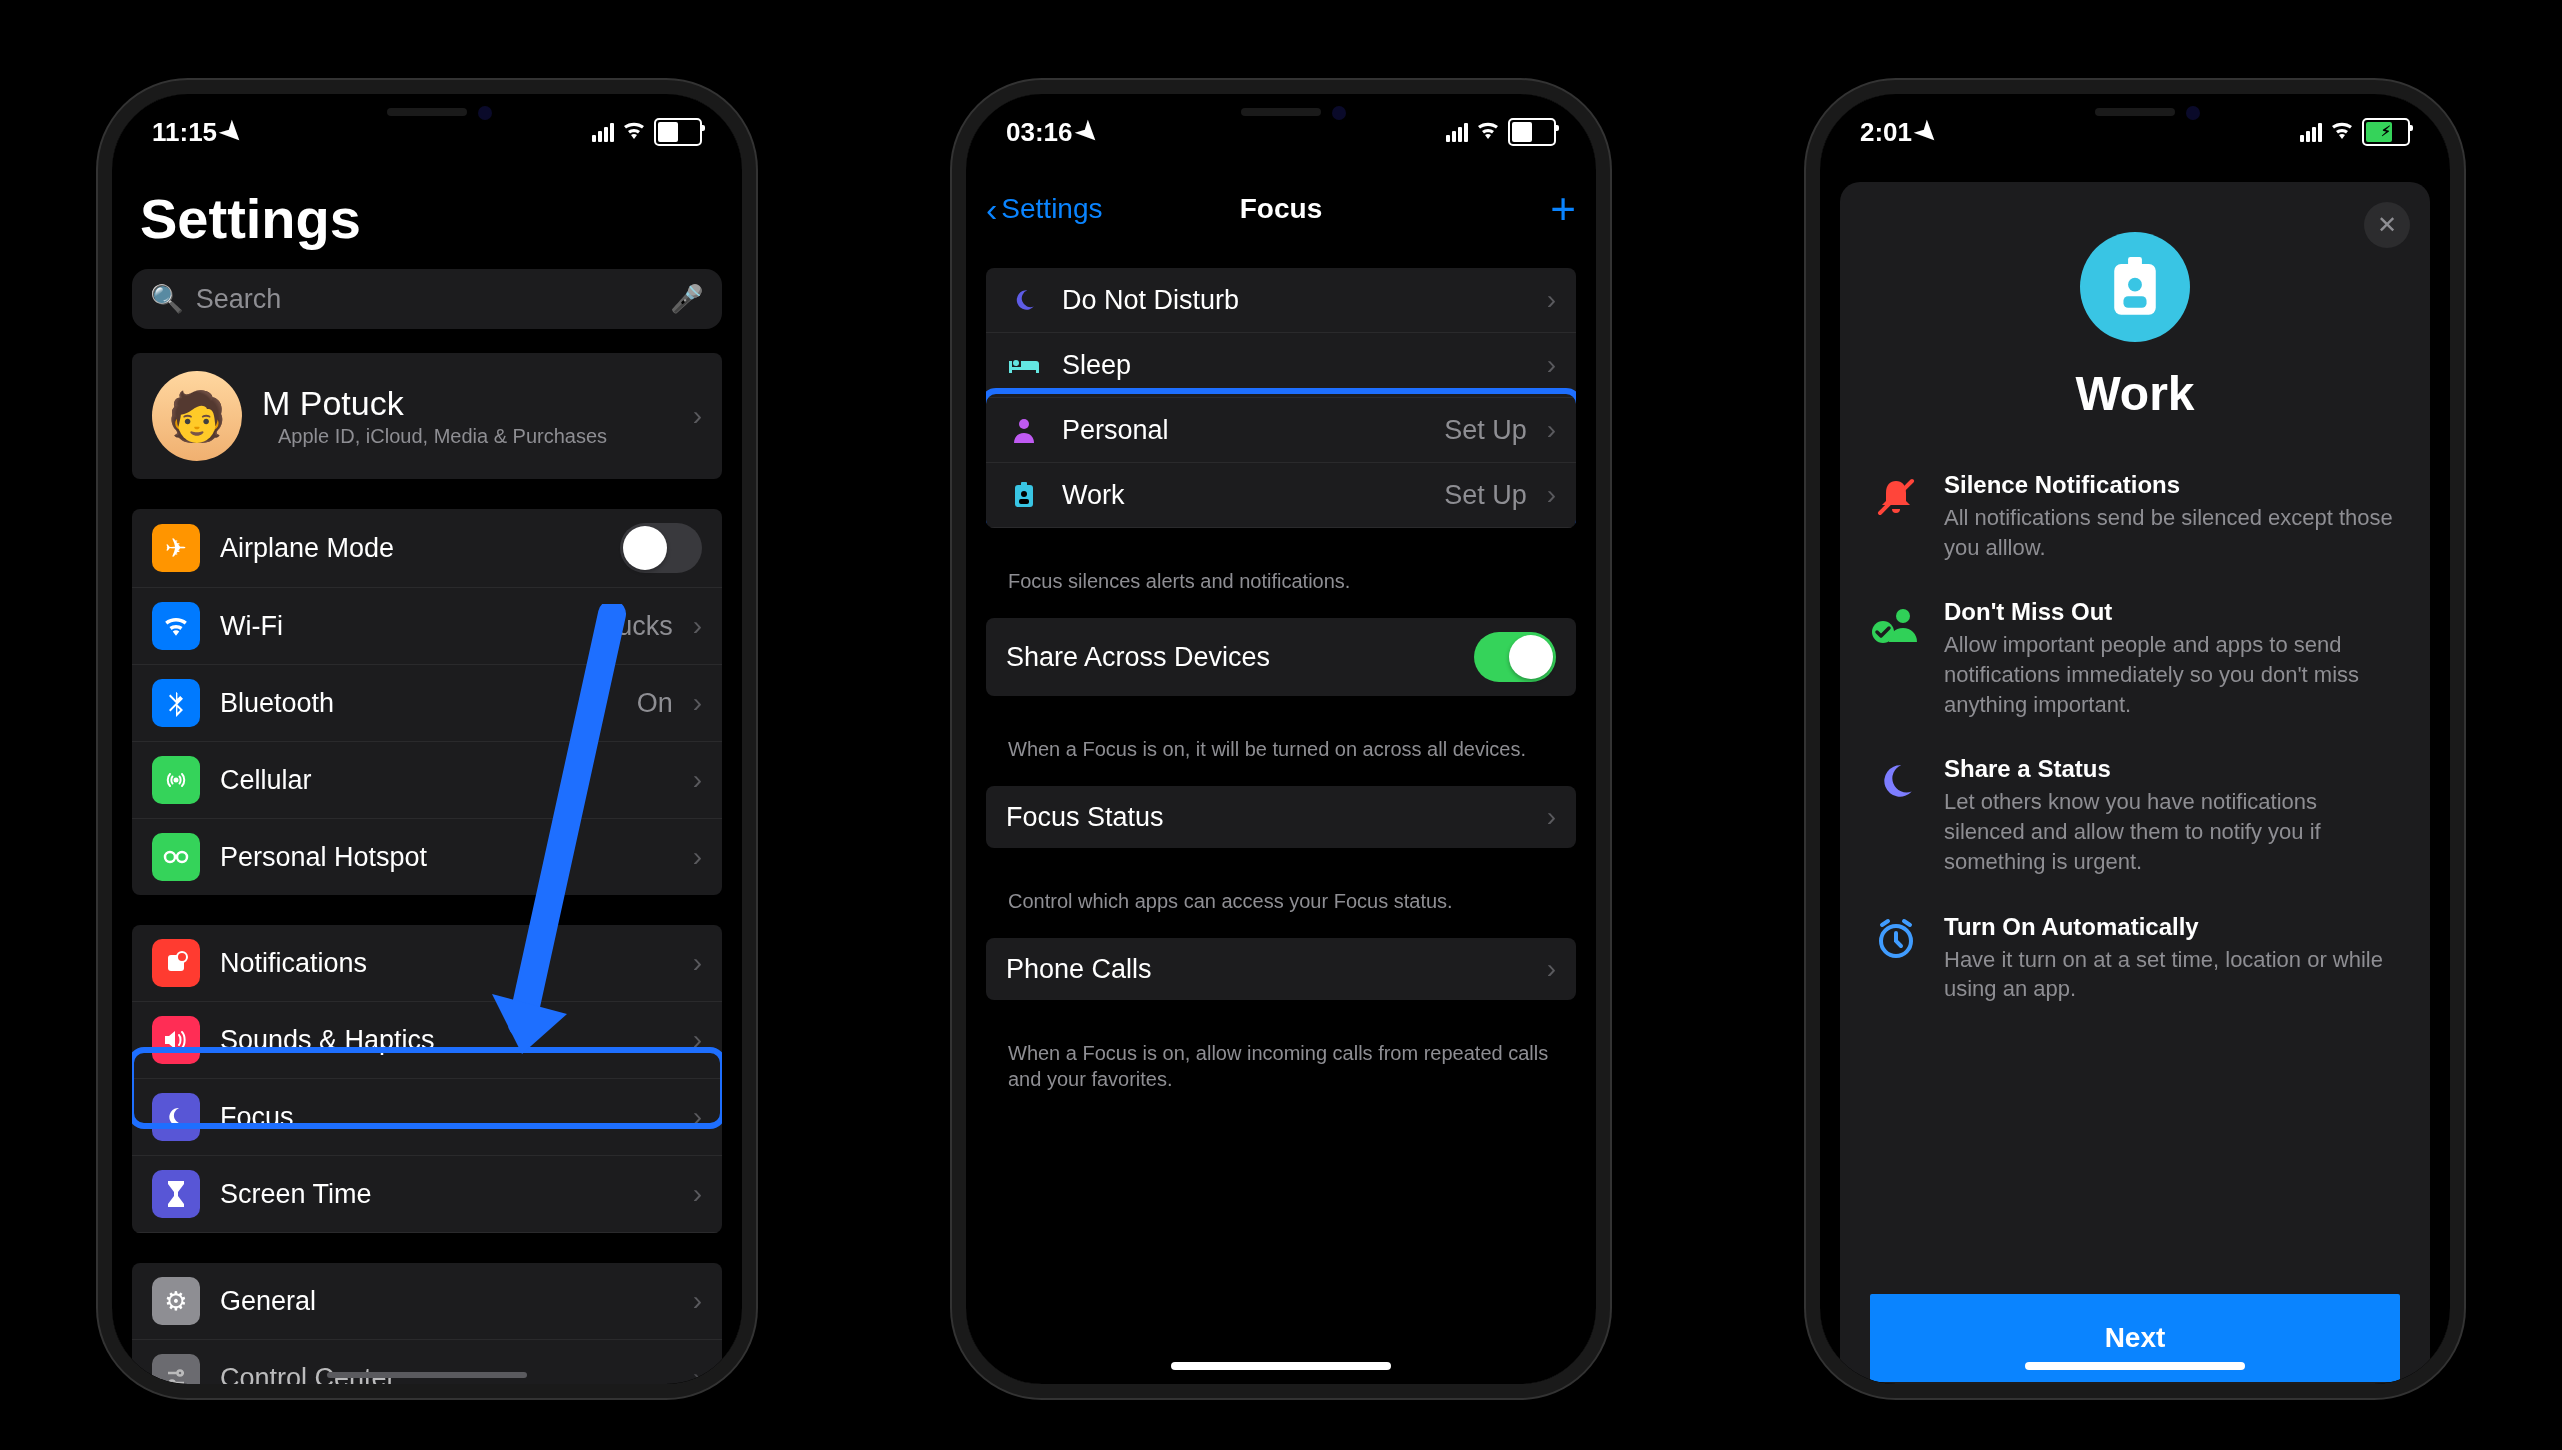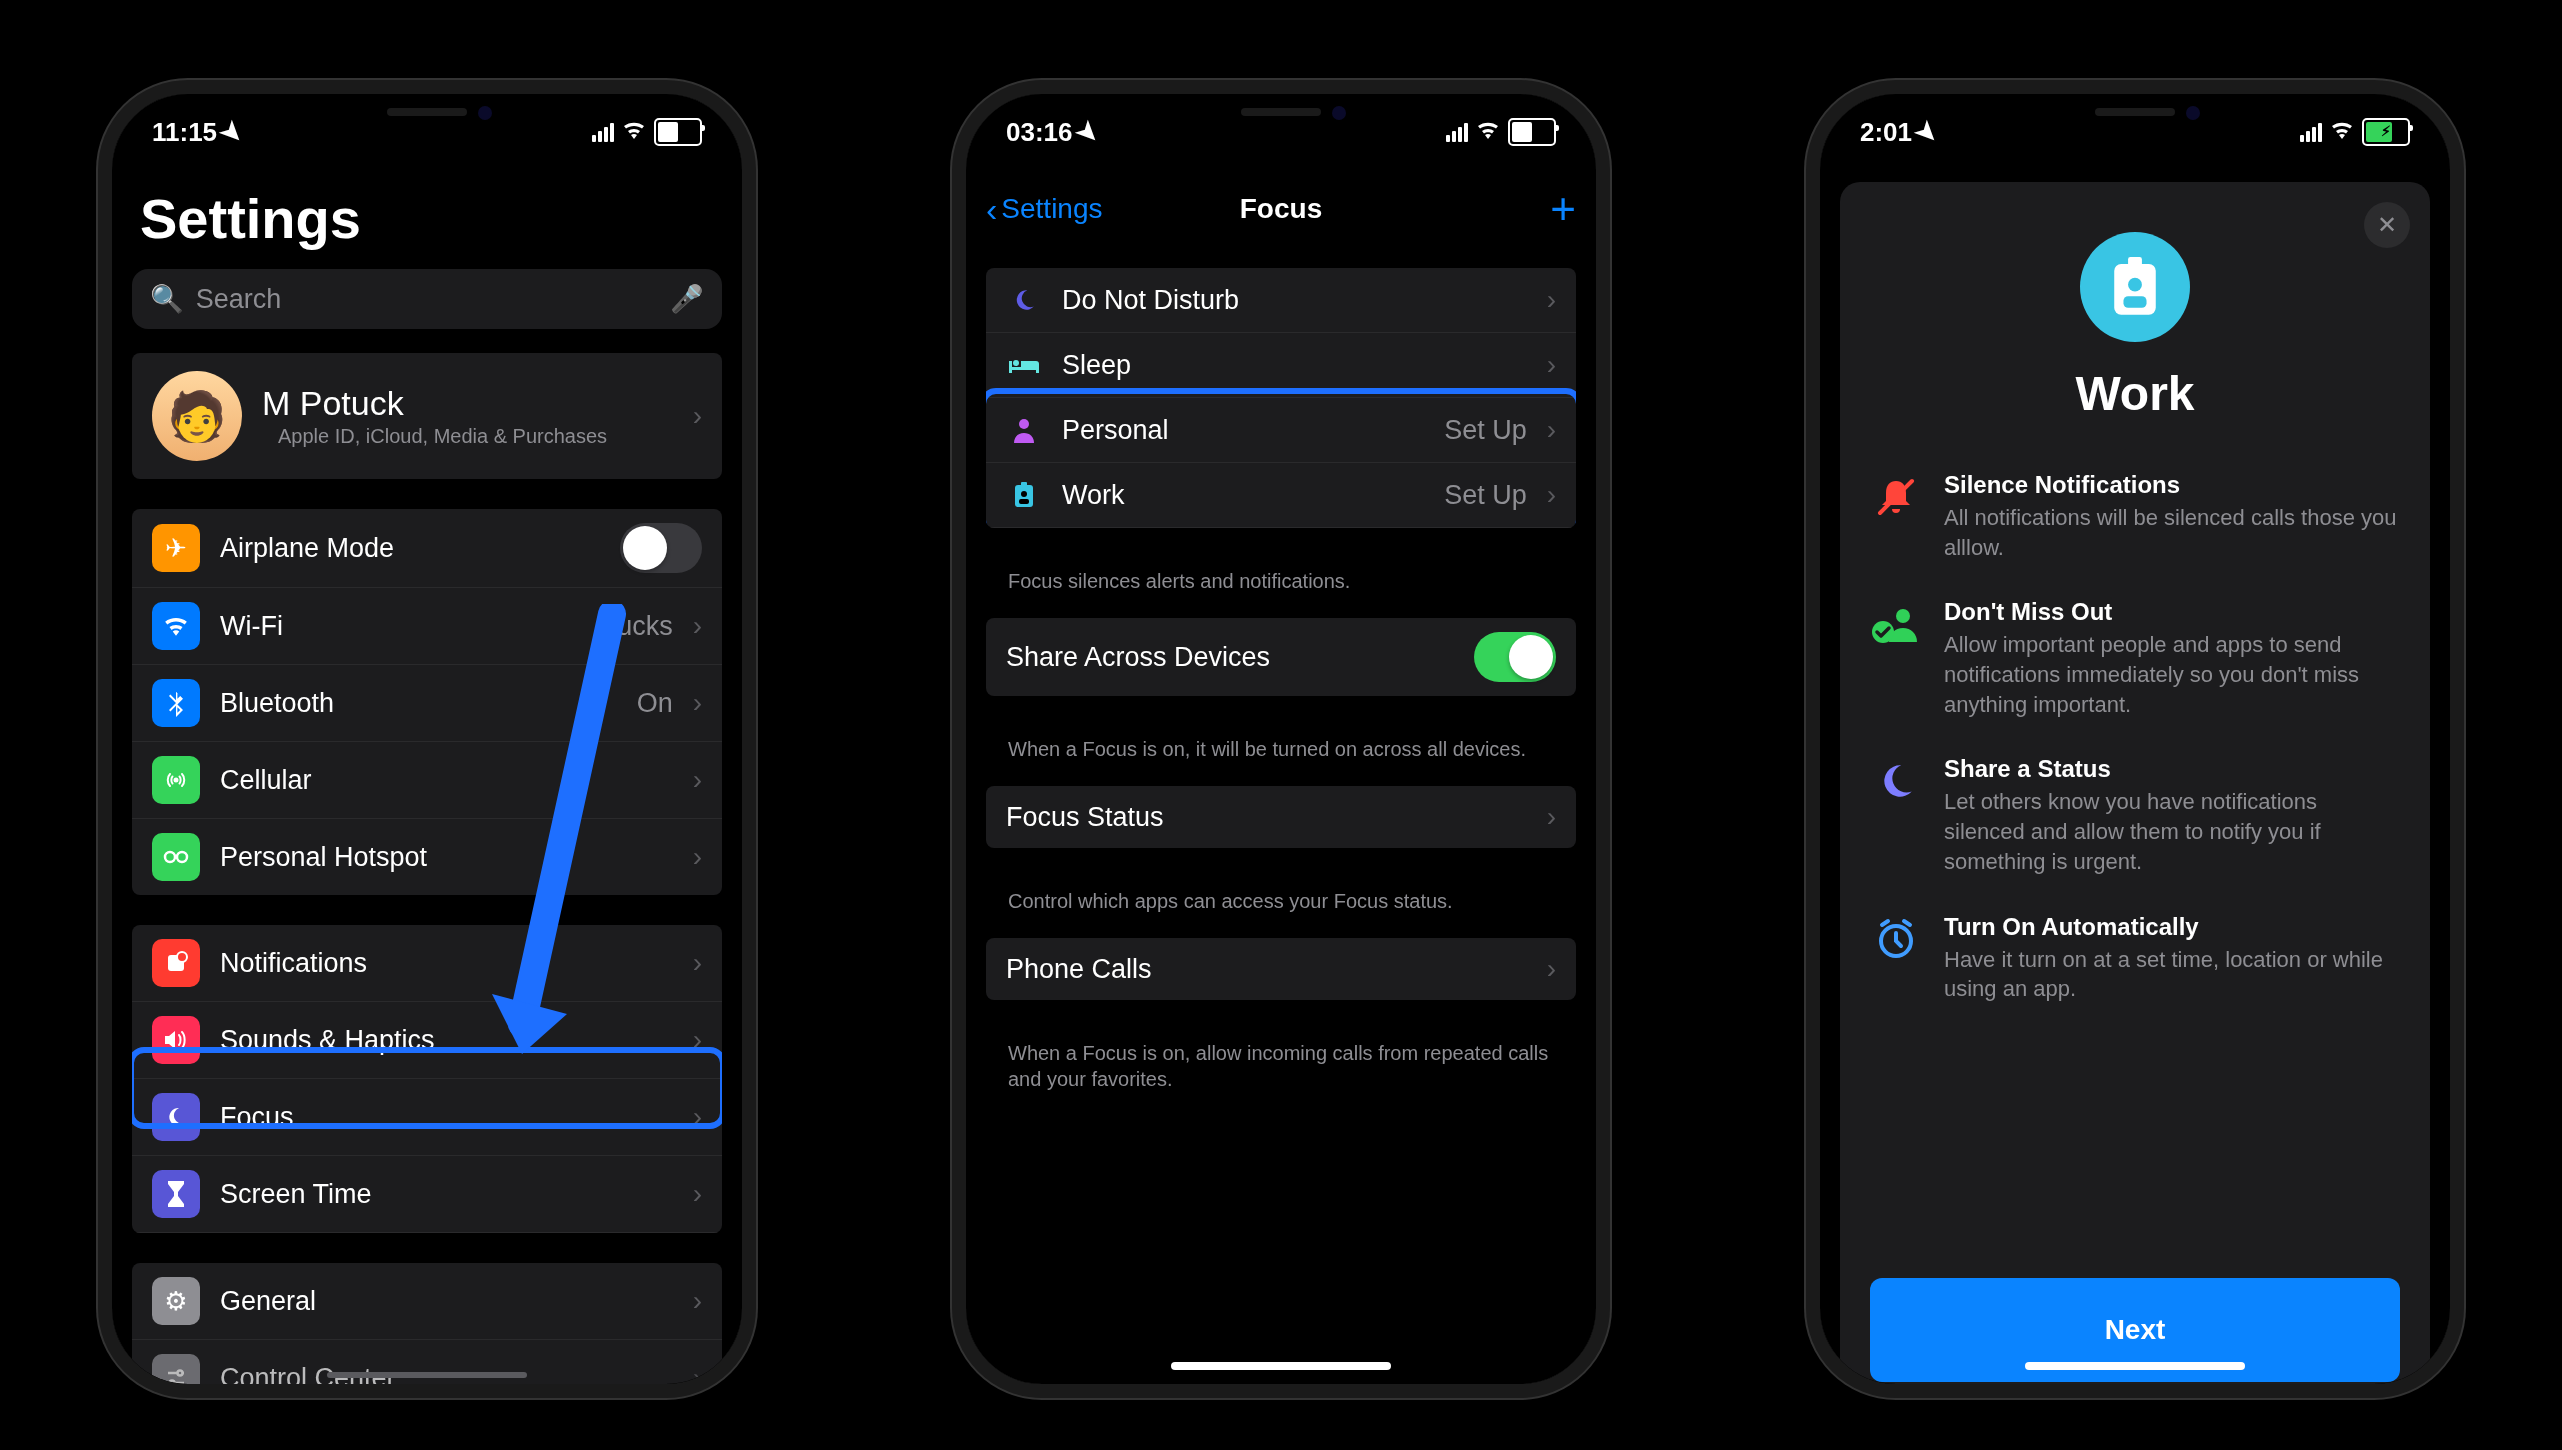--- a/index.html
+++ b/index.html
@@ -332,22 +332,22 @@
   justify-content: center;
   font-size: 42px;
 }
 .feature-text { flex: 1; }
 .feature-title { font-size: 24px; font-weight: 600; margin-bottom: 4px; }
 .feature-desc { font-size: 22px; color: #8e8e93; line-height: 1.35; }
 
 .next-btn {
   background: #0a84ff;
   color: #fff;
-  border-radius: 12px;
-  height: 104px;
+  border-radius: 2px;
+  height: 88px;
   display: flex;
   align-items: center;
   justify-content: center;
   font-size: 28px;
   font-weight: 600;
   margin-top: auto;
 }
 
 .scroll-hint {
   position: absolute;
@@ -700,21 +700,21 @@
 
       <div class="feature-row">
         <div class="feature-icon" style="color:#ff453a">
             <svg width="44" height="44" viewBox="0 0 44 44" fill="currentColor">
               <path d="M22 6c-6 0-10 4-10 12v8l-4 4h28l-4-4v-8c0-8-4-12-10-12zm-4 28a4 4 0 0 0 8 0h-8z"></path>
               <line x1="6" y1="38" x2="38" y2="6" stroke="currentColor" stroke-width="4" stroke-linecap="round"></line>
             </svg>
           </div>
         <div class="feature-text">
           <div class="feature-title">Silence Notifications</div>
-          <div class="feature-desc">All notifications will be silenced calls those you alllow.</div>
+          <div class="feature-desc">All notifications send be silenced except those you alllow.</div>
         </div>
       </div>
 
       <div class="feature-row">
         <div class="feature-icon" style="color:#30d158">
             <svg width="50" height="40" viewBox="0 0 50 40">
               <circle cx="32" cy="12" r="7" fill="#30d158"></circle>
               <path d="M18 38c0-8 6-14 14-14s14 6 14 14H18z" fill="#30d158"></path>
               <circle cx="12" cy="28" r="11" fill="#30d158"></circle>
               <path d="M6 28l4 4 8-8" stroke="#1c1c1e" stroke-width="3.5" fill="none" stroke-linecap="round" stroke-linejoin="round"></path>

